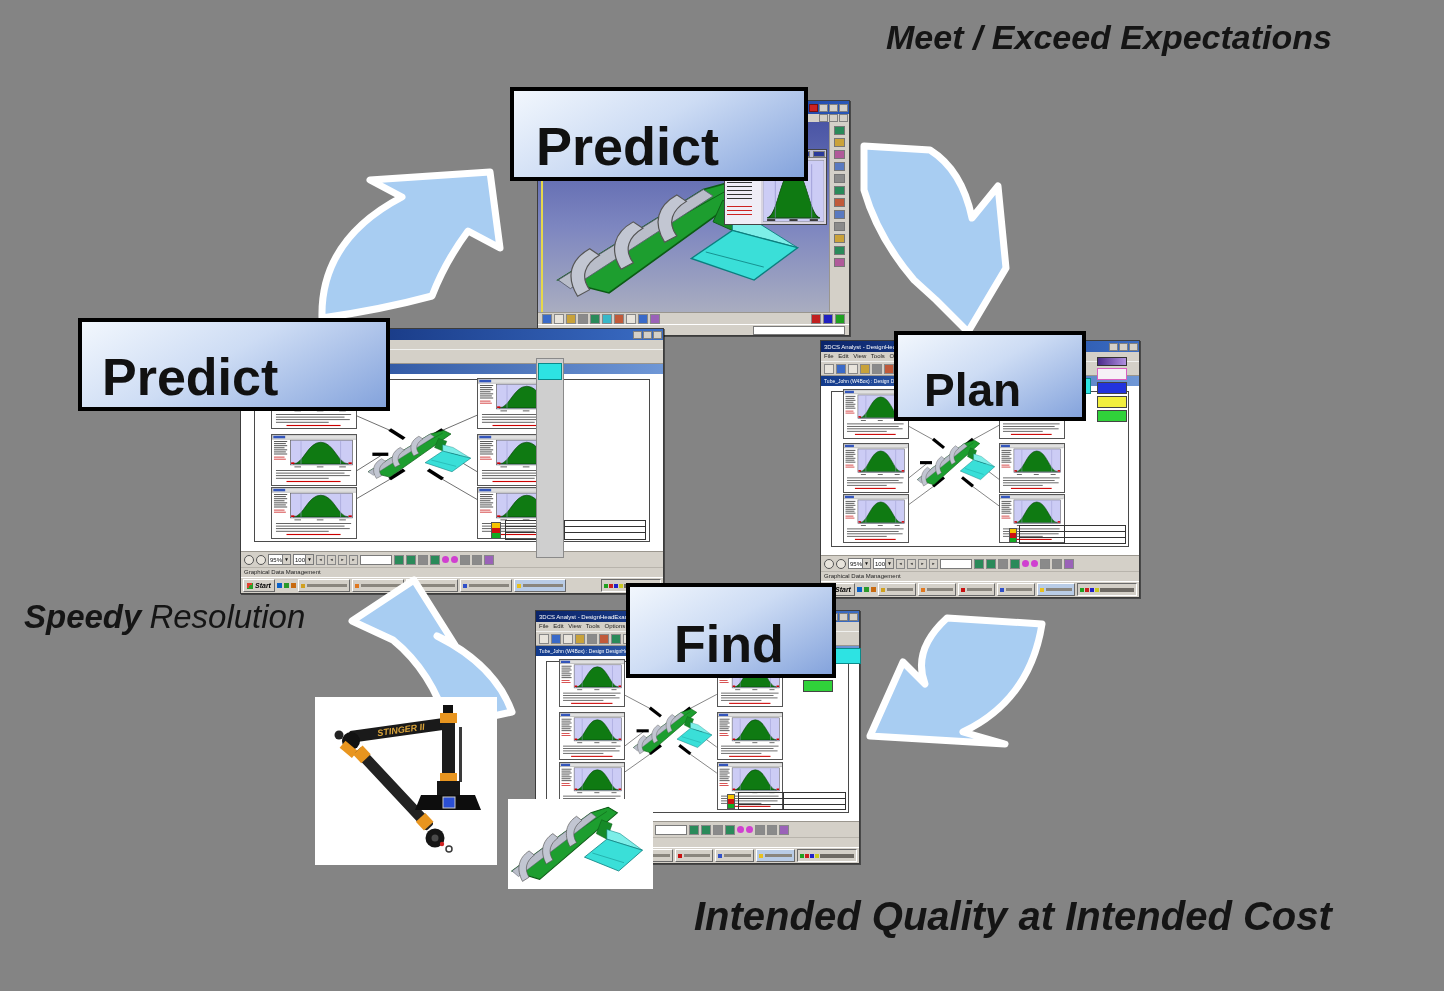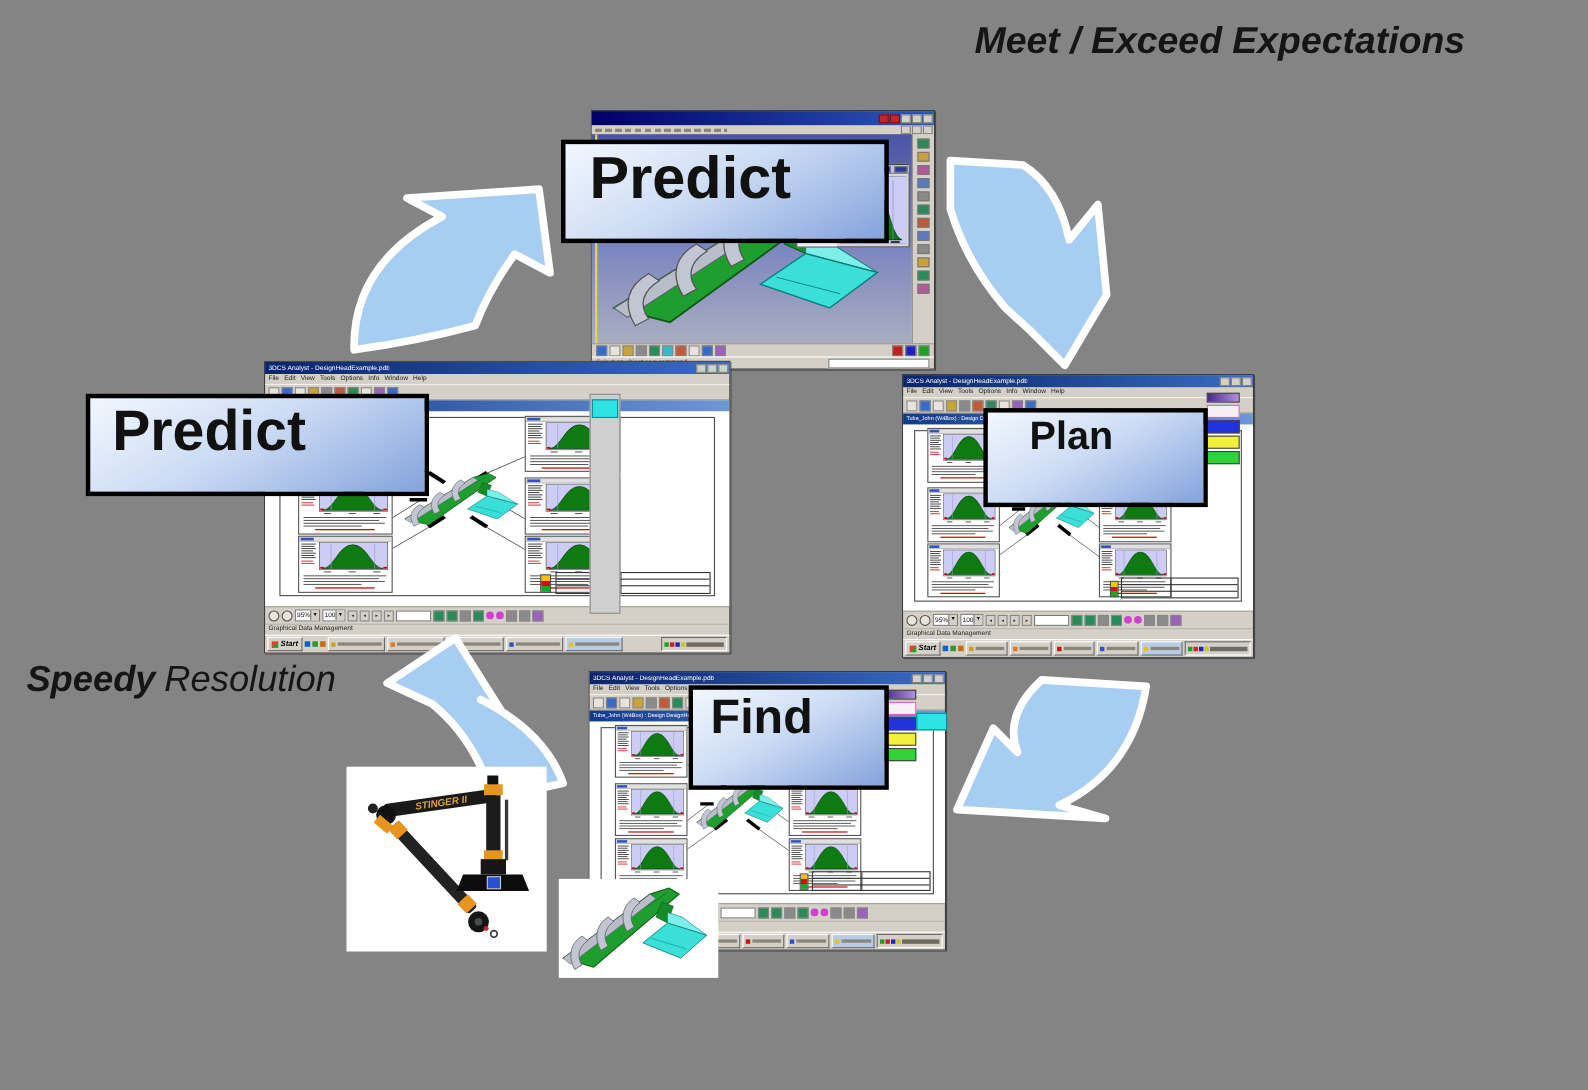--- a/index.html
+++ b/index.html
@@ -8,23 +8,23 @@
   .abs{position:absolute;}
 
   
   .cap{position:absolute;color:#151515;font-style:italic;white-space:nowrap;}
   .cap-top{left:886px;top:18px;font-size:34px;font-weight:bold;}
   .cap-left{left:24px;top:598px;font-size:33px;}
   .cap-left b{font-weight:bold;margin-right:8px;}
   .cap-bottom{left:694px;top:894px;font-size:40px;font-weight:bold;}
 
   
-  .node{position:absolute;border:4px solid #000;display:flex;align-items:flex-start;
+  .node{position:absolute;border:4px solid #000;display:flex;align-items:flex-end;
         background:linear-gradient(150deg,#f2f7fd 0%,#cddcf4 45%,#84a3dc 100%);
-        font-weight:bold;color:#111;margin-top:40px;}
+        font-weight:bold;color:#111;}
   .node span{display:block;width:100%;}
 
   
   .variation{position:absolute;left:548px;top:363px;width:282px;height:178px;border-radius:50%;
              background:#ee1111;border:4px solid #000;display:flex;align-items:center;justify-content:center;
              font-weight:bold;font-size:52px;color:#000;}
 
   
   .arrows{position:absolute;left:0;top:0;pointer-events:none;}
   .arrows path{fill:#a8cdf2;stroke:#ffffff;stroke-width:7;stroke-linejoin:round;}
@@ -734,27 +734,27 @@
     <path d="M322 318 Q320 240 402 197 L370 180 L490 172 L500 248 L468 231 Q445 262 432 296 Q380 310 322 318 Z"></path>
     <path d="M864 146 L930 150 Q962 170 972 218 L998 186 L1006 268 L968 332 L936 300 L914 280 Q878 238 864 190 Z"></path>
     <path d="M947 618 L1042 624 Q1030 700 963 732 L1005 744 L870 736 L903 662 L925 684 Q912 650 947 618 Z"></path>
     <path d="M414 580 L455 645 L437 636 Q495 665 512 712 L448 726 Q432 672 393 640 L352 621 Z"></path>
   </svg>
 
 
   <div class="node" style="left:510px;top:87px;width:268px;height:86px;font-size:54px;padding-left:22px">
     <span>Predict</span>
   </div>
-  <div class="node" style="left:894px;top:331px;width:158px;height:82px;font-size:36px;padding-left:38px">
+  <div class="node" style="left:894px;top:331px;width:158px;height:82px;font-size:46px;padding-left:26px">
     <span>Plan</span>
   </div>
   <div class="node" style="left:78px;top:318px;width:284px;height:85px;font-size:52px;padding-left:20px">
     <span>Predict</span>
   </div>
-  <div class="node" style="left:626px;top:583px;width:158px;height:87px;font-size:44px;padding-left:16px">
+  <div class="node" style="left:626px;top:583px;width:158px;height:87px;font-size:52px;padding-left:44px">
     <span>Find</span>
   </div>
 
   <div class="photo" style="left:315px;top:697px;width:182px;height:168px">
     <svg viewBox="0 0 182 168">
       <g transform="rotate(-8 85 33)">
         <rect x="34" y="27" width="102" height="12" rx="3" fill="#1a1a1a"></rect>
         <text x="86" y="36" font-size="9" fill="#d9a33a" font-style="italic" font-weight="bold" text-anchor="middle" font-family="Liberation Sans, sans-serif">STINGER II</text>
       </g>
       <circle cx="36" cy="44" r="9" fill="#111"></circle>
@@ -783,14 +783,15 @@
   <div class="photo" style="left:508px;top:799px;width:145px;height:90px">
     <svg viewBox="0 0 220 130" preserveAspectRatio="none">
       <use href="#part-art"></use>
     </svg>
   </div>
 
   <div class="cap cap-top">Meet / Exceed Expectations</div>
   <div class="cap cap-left">
     <b>Speedy</b><span>Resolution</span>
   </div>
+  <div class="cap cap-bottom">Intended Quality at Intended Cost</div>
 
 </div>
 
 </body></html>

